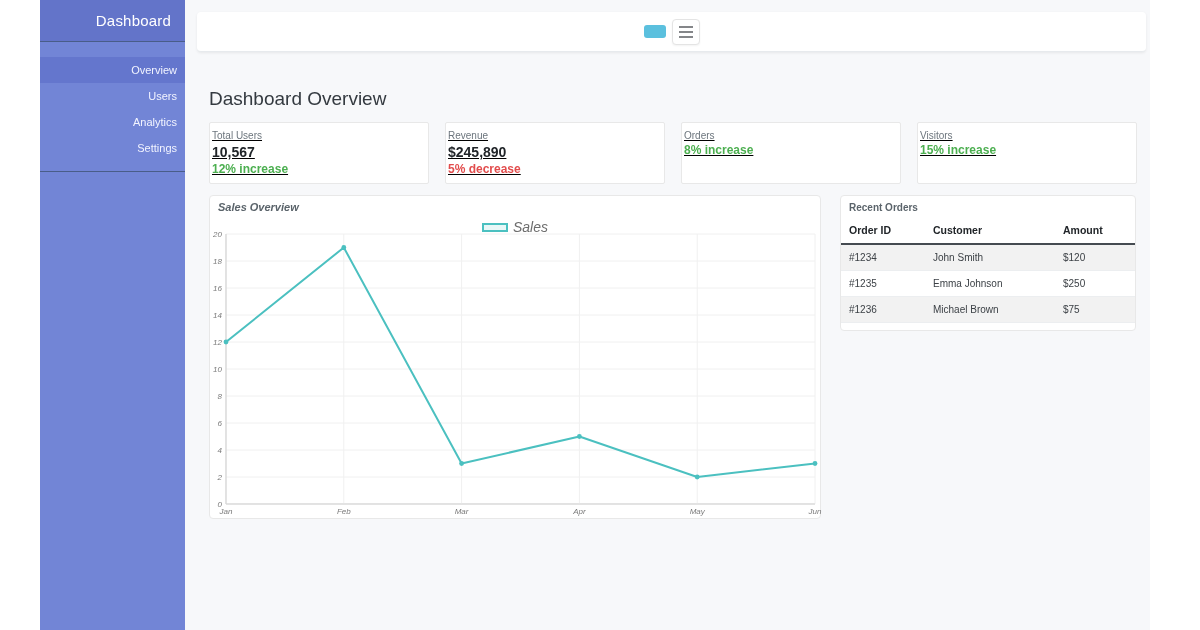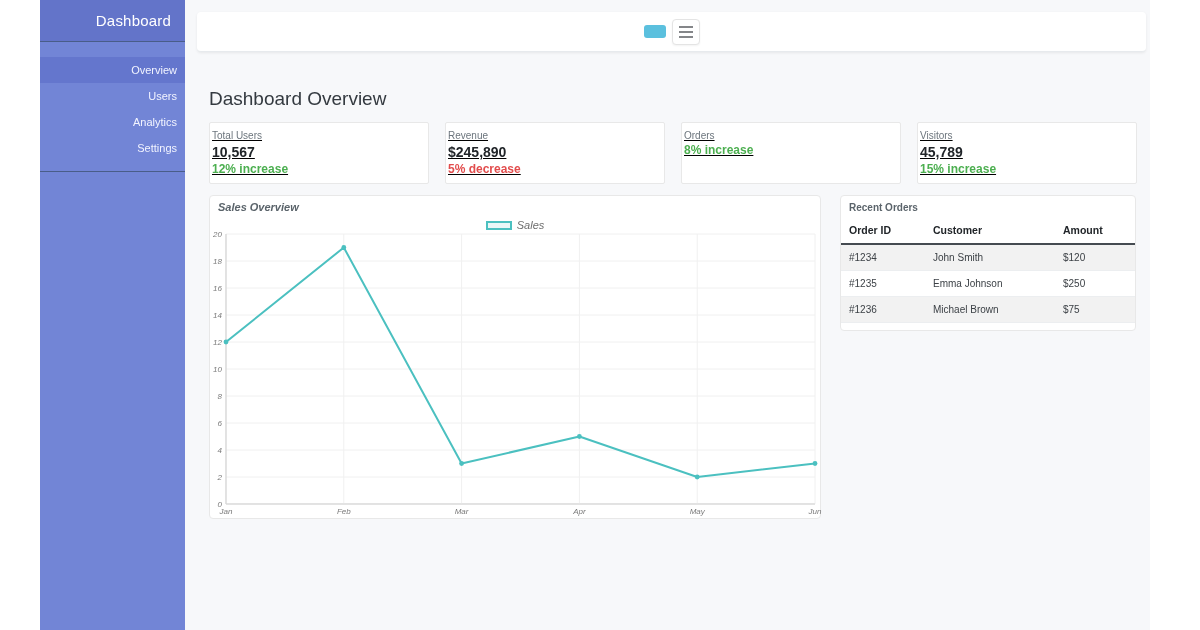--- a/index.html
+++ b/index.html
@@ -41,21 +41,21 @@
   .stat-change.down { color:#e24d4d; }
 
   
   .charts-row { display:flex; gap:19px; margin-top:11px; align-items:flex-start; }
   .chart-card { position:relative; width:612px; height:324px; background:#fff;
                 border:1px solid #e8e8e8; border-radius:4px;font-style:italic; }
   .chart-title { position:absolute; top:5px; left:8px; font-size:11px; font-weight:bold; color:#5b646b; }
   .chart-legend { position:absolute; top:23px; left:0; right:0; display:flex;
                   align-items:center; justify-content:center; gap:5px; }
   .legend-swatch { width:26px; height:9px; border:2px solid #4bc0c0; background:rgba(75,192,192,.12); }
-  .legend-label { font-size:11px; color:#6d6d6d; }
+  .legend-label { font-size:14px; color:#6d6d6d; }
   .chart-svg { position:absolute; left:0; top:0; }
 
   
   .orders-card { width:296px; background:#fff; border:1px solid #e8e8e8; border-radius:4px; padding-bottom:7px; }
   .orders-title { font-size:10px; font-weight:bold; color:#5b646b; padding:6px 8px 4px; }
   .orders-table { width:100%; border-collapse:collapse; table-layout:fixed; }
   .orders-table th { text-align:left; font-size:10.5px; color:#212529; padding:7px 8px;
                      border-bottom:2px solid #454b51; background:#fff; }
   .orders-table th:nth-child(1){ width:84px; } .orders-table th:nth-child(2){ width:130px; }
   .orders-table td { font-size:10px; color:#3c4146; padding:7px 8px; border-bottom:1px solid #eceef0; }
@@ -102,21 +102,20 @@
           <div class="stat-label">Revenue</div>
           <div class="stat-value">$245,890</div>
           <div class="stat-change down">5% decrease</div>
         </div>
         <div class="stat-card">
           <div class="stat-label">Orders</div>
           <div class="stat-change up">8% increase</div>
         </div>
         <div class="stat-card">
           <div class="stat-label">Visitors</div>
-          <div class="stat-value">45,789</div>
           <div class="stat-change up">15% increase</div>
         </div>
       </div>
 
       <div class="charts-row">
 
         <div class="chart-card">
           <div class="chart-title">Sales Overview</div>
           <div class="chart-legend">
             <span class="legend-swatch" style="border-color: rgb(75, 192, 192);"></span>

